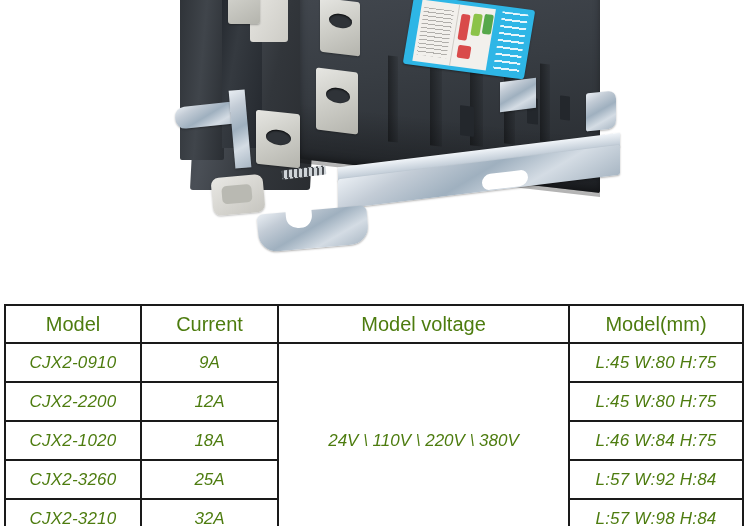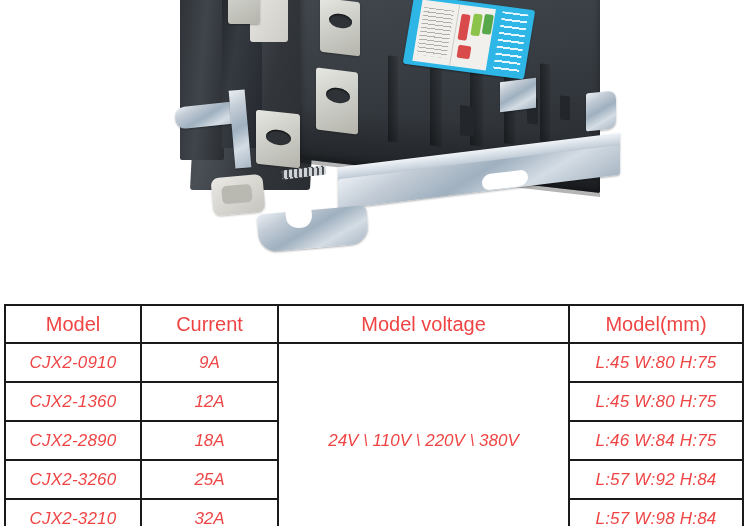--- a/index.html
+++ b/index.html
@@ -285,21 +285,21 @@
     border-collapse: collapse;
     width: 738px;
     table-layout: fixed;
     background: #ffffff;
   }
   table.spec th,
   table.spec td {
     border: 2px solid #1a1a1a;
     text-align: center;
     vertical-align: middle;
-    color: #ef4444;
+    color: #4d7c0f;
     font-weight: 400;
     padding: 0;
   }
   table.spec th {
     height: 36px;
     font-size: 20px;
   }
   table.spec td {
     height: 37px;
     font-size: 17px;
@@ -396,26 +396,26 @@
       </tr>
     </thead>
     <tbody>
       <tr>
         <td class="model-cell">CJX2-0910</td>
         <td>9A</td>
         <td class="coil-cell" rowspan="5">24V \ 110V \ 220V \ 380V</td>
         <td class="size-cell">L:45  W:80  H:75</td>
       </tr>
       <tr>
-        <td class="model-cell">CJX2-1360</td>
+        <td class="model-cell">CJX2-2200</td>
         <td>12A</td>
         <td class="size-cell">L:45  W:80  H:75</td>
       </tr>
       <tr>
-        <td class="model-cell">CJX2-2890</td>
+        <td class="model-cell">CJX2-1020</td>
         <td>18A</td>
         <td class="size-cell">L:46  W:84  H:75</td>
       </tr>
       <tr>
         <td class="model-cell">CJX2-3260</td>
         <td>25A</td>
         <td class="size-cell">L:57  W:92  H:84</td>
       </tr>
       <tr>
         <td class="model-cell">CJX2-3210</td>

